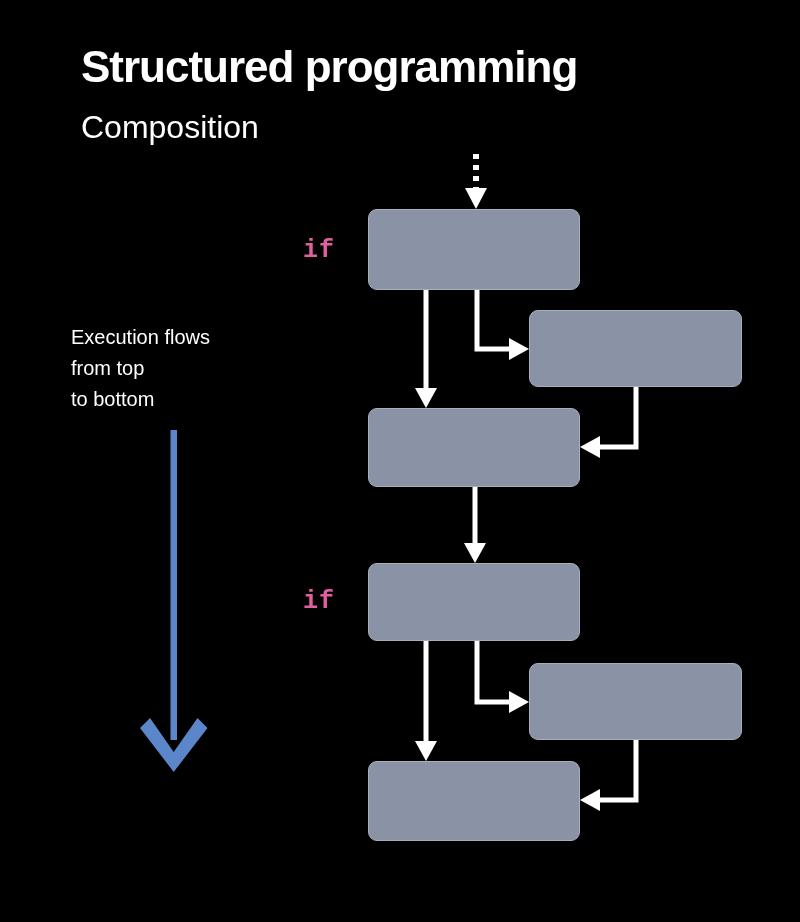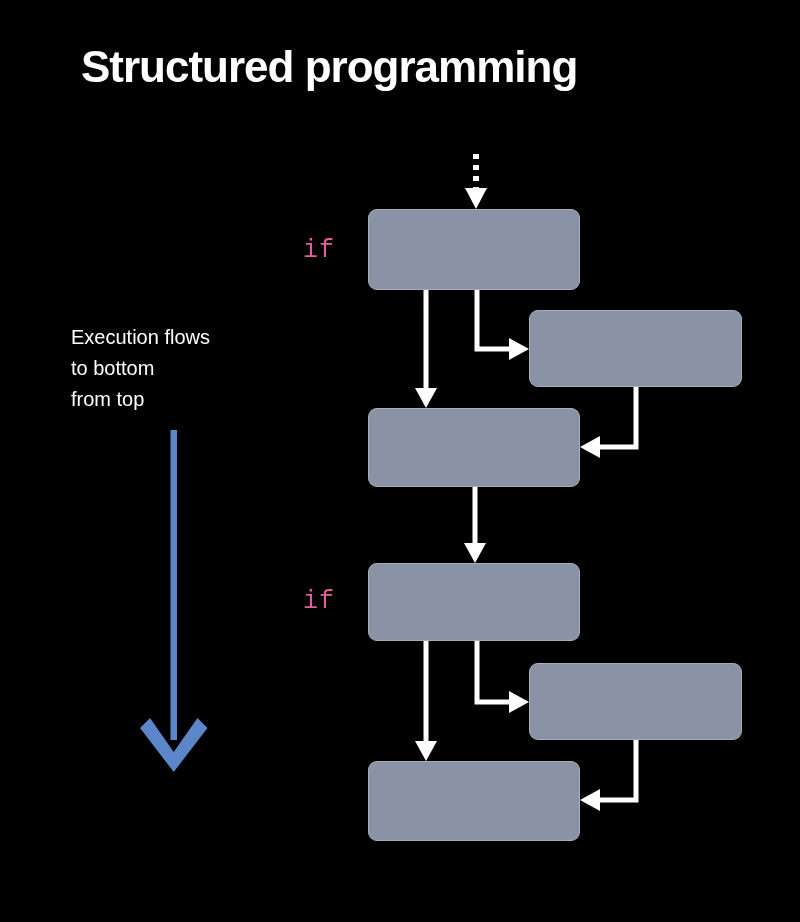--- a/index.html
+++ b/index.html
@@ -62,44 +62,45 @@
     background: #8a93a5;
     border: 1.5px solid #a9afba;
     border-radius: 9px;
     box-sizing: border-box;
   }
   
   .if-label {
     position: absolute;
     font-family: "Liberation Mono", "DejaVu Sans Mono", monospace;
     font-size: 25px;
-    font-weight: normal;
+    font-weight: bold;
     color: #e0609f;
     letter-spacing: 1px;
   }
   
   #arrows {
     position: absolute;
     left: 0; top: 0;
     width: 800px;
     height: 922px;
     pointer-events: none;
   }
 </style>
 </head>
 <body>
 
 <div id="slide">
 
   <div id="title">Structured programming</div>
+  <div id="subtitle">Composition</div>
 
   <div id="caption">
     <div>Execution flows</div>
+    <div>from top</div>
     <div>to bottom</div>
-    <div>from top</div>
   </div>
 
   <div class="if-label" style="left:294px; top:236px;">if</div>
   <div class="if-label" style="left:294px; top:587px;">if</div>
 
   <div class="flow-box" style="left:359px; top:209px; width:212px; height:81px;"></div>
   <div class="flow-box" style="left:520px; top:310px; width:213px; height:77px;"></div>
   <div class="flow-box" style="left:359px; top:408px; width:212px; height:79px;"></div>
   <div class="flow-box" style="left:359px; top:563px; width:212px; height:78px;"></div>
   <div class="flow-box" style="left:520px; top:663px; width:213px; height:77px;"></div>

